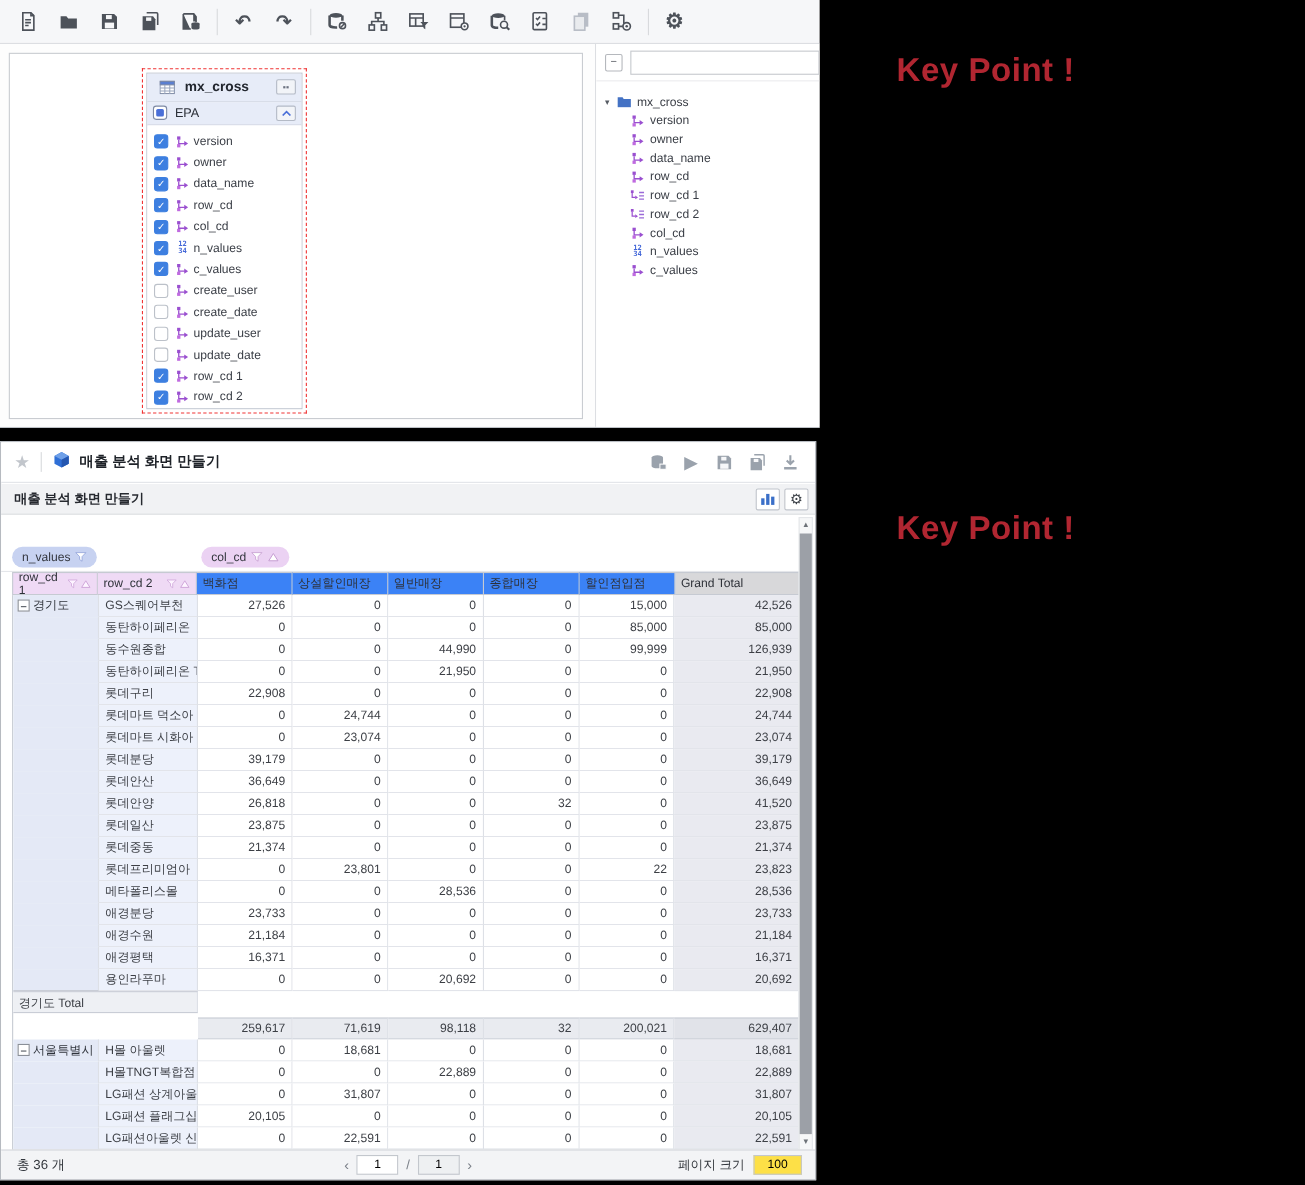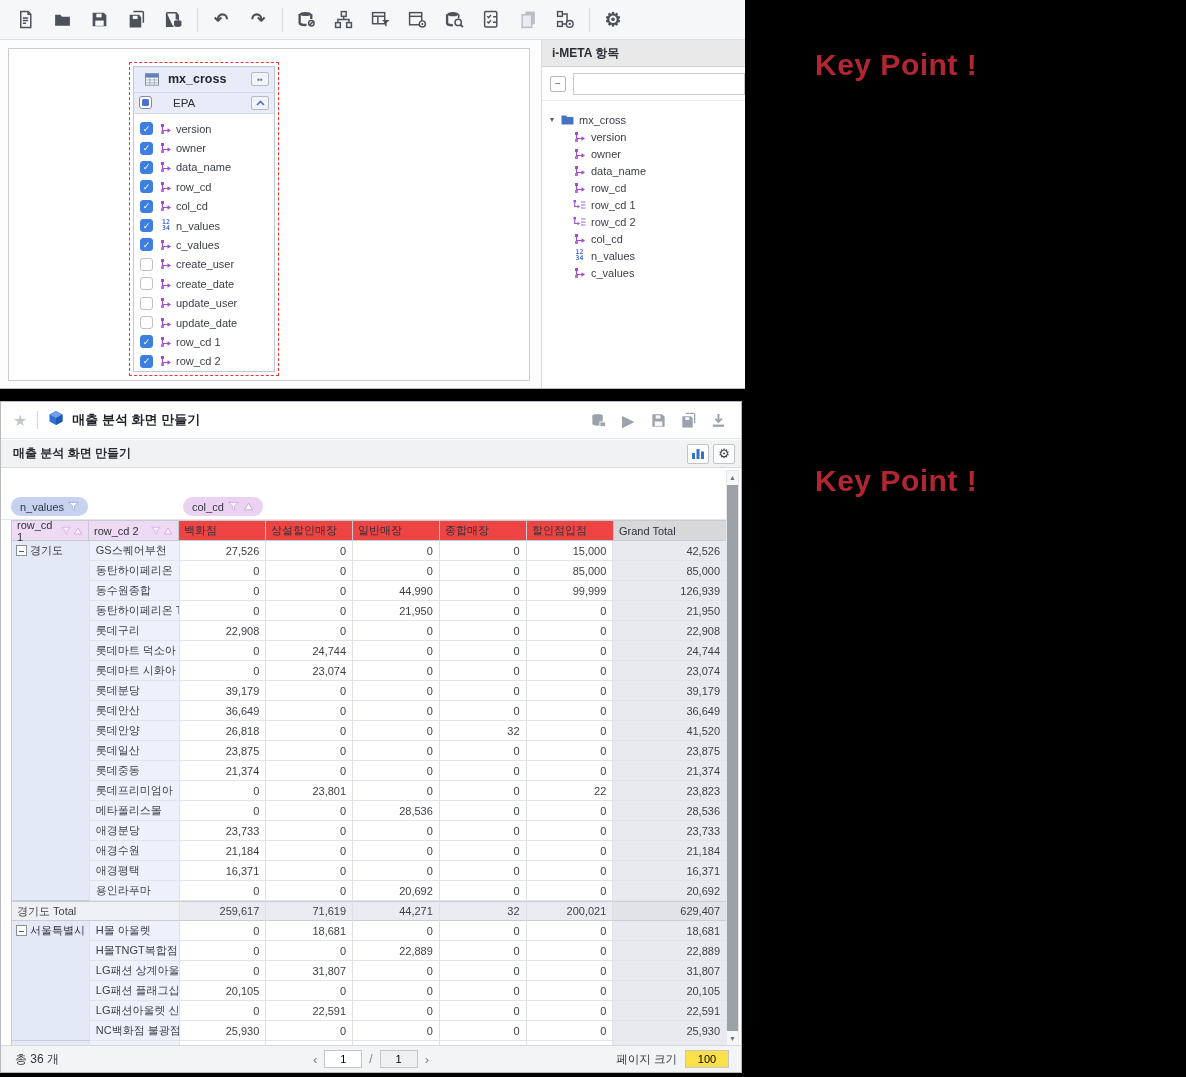--- a/index.html
+++ b/index.html
@@ -25,21 +25,21 @@
 
   
   #mx-wrap { position:absolute; left:129px; top:22px; width:150px; height:314px;
     border:1px dashed #f03434; padding:3px; }
   #mx-box { width:100%; height:100%; border:1px solid #c3c8d2; background:#fff;
     display:flex; flex-direction:column; }
   .mx-hrow { background:#e7ecf8; display:flex; align-items:center; padding:0 5px; }
   #mx-header { height:27px; border-bottom:1px solid #d4d9e4; }
   #mx-title { font-weight:bold; font-size:12.5px; color:#22262e; margin-left:6px; flex:1; }
   #mx-epa-row { height:22px; border-bottom:1px solid #d4d9e4; }
-  #mx-epa-label { font-size:11.5px; color:#2b2f38; margin-left:21px; flex:1; }
+  #mx-epa-label { font-size:11.5px; color:#2b2f38; margin-left:7px; flex:1; }
   .mini-btn { width:18px; height:14px; border:1px solid #b4bac6; background:#f2f4f8; border-radius:2px;
     display:flex; align-items:center; justify-content:center; font-size:8px; color:#6c7avoid; color:#6c7280; cursor:pointer; }
   .epa-icon { width:13px; height:13px; border:1.5px solid #7d89a4; border-radius:3px;
     display:flex; align-items:center; justify-content:center; background:#fff; }
   .epa-icon .inner { width:7px; height:7px; background:#4a6fd8; border-radius:1.5px; }
   #mx-fields { flex:1; padding:5px 4px 0 6px; background:#fff; }
   .mx-row { height:19.4px; display:flex; align-items:center; }
   .cb { width:13px; height:13px; border:1px solid #bcc1c9; border-radius:3px; background:#fff;
     display:flex; align-items:center; justify-content:center; font-size:9px; color:#fff; cursor:pointer; flex:none; }
   .cb.checked { background:#3d7fe0; border-color:#3d7fe0; }
@@ -94,39 +94,39 @@
   #chip-column { left:182px; }
   .chip svg { width:11px; height:11px; }
 
   
   #grid { position:absolute; left:10px; top:52px; width:716px; }
   .g-row, #grid-header { display:flex; }
   #grid-header .hcell { height:21px; font-size:11px; color:#2e3138; display:flex; align-items:center;
     padding:0 5px; border-right:1px solid #c6cad2; border-top:1px solid #c6cad2; border-bottom:1px solid #c6cad2; cursor:pointer; }
   #grid-header .hcell:first-child { border-left:1px solid #c6cad2; }
   .h-pink { background:#efdaf5; }
-  .h-blue { background:#ef4444; }
+  .h-blue { background:#3b82f6; }
   .h-gray { background:#d8d8da; }
   .hicons { margin-left:auto; display:flex; align-items:center; gap:2px; }
   .hicons svg { width:10px; height:10px; }
   .c0 { width:78px; } .c1 { width:90px; } .cv { width:87px; } .cg { width:113px; } .c01 { width:168px; }
   #grid-body { height:505px; overflow:hidden; border-left:1px solid #c6cad2; border-right:1px solid #c6cad2;
     border-bottom:1px solid #c6cad2; width:716px; }
   .cell { height:20px; font-size:11px; display:flex; align-items:center;
     border-right:1px solid #dde0e6; border-bottom:1px solid #e2e4ea; color:#3c3f45; }
   .cell:last-child { border-right:none; }
   .grp { background:#e4e9f6; padding-left:4px; border-bottom:1px solid transparent; color:#2f333b; }
   .grp.last { border-bottom:1px solid #c9cdd6; }
   .store { background:#edf1fb; padding-left:6px; white-space:nowrap; overflow:hidden; }
   .val { background:#fff; justify-content:flex-end; padding-right:6px; }
   .gt { background:#e9eaf0; justify-content:flex-end; padding-right:6px; }
   .t-row .cell { background:#e9ebf0; border-bottom:1px solid #c9cdd6; border-top:1px solid #c9cdd6; }
   .t-row .tlabel { background:#eef0f4; justify-content:flex-start; padding-left:5px; }
   .t-row .tgt { background:#e1e3e9; }
-  .t-row .tval, .t-row .tgt { justify-content:flex-end; padding-right:6px; }
+  .t-row .tval, .t-row .tgt { justify-content:flex-end; padding-right:6px;margin-top:24px; }
   .collapse-box { width:11px; height:11px; border:1px solid #8a8f98; background:#fff; margin-right:3px;
     position:relative; flex:none; cursor:pointer; }
   .collapse-box::after { content:""; position:absolute; left:2px; top:4.5px; width:5px; height:1px; background:#555a62; }
 
   
   #vscroll { position:absolute; right:2px; top:2px; width:13px; height:576px; background:#f6f7f8;
     border:1px solid #e4e6e9; }
   .sb-arrow { position:absolute; left:0; width:100%; height:13px; font-size:7px; color:#6d7278;
     text-align:center; line-height:13px; cursor:pointer; }
   #sb-up { top:0; } #sb-down { bottom:0; }
@@ -435,21 +435,20 @@
                   <path d="M7.5 5.2 11 7.5 7.5 9.8z" fill="#9a4fd0"></path>
                 </svg>
               </span>
               <span class="f-label">row_cd 2</span>
             </div>
           </div>
       </div>
     </div>
     <div id="canvas-divider"></div>
     <div id="imeta">
-      <div id="imeta-header">i-META 항목</div>
       <div id="imeta-search">
         <span id="imeta-collapse">−</span>
         <input id="imeta-input" value="" style="">
       </div>
       <div id="imeta-tree">
           <div class="tree-row" style="padding-left: 0px;">
             <span class="tree-caret">▾</span>
             <span class="tree-icon">
               <svg width="13" height="11" viewBox="0 0 13 11">
                 <path d="M0.5 1.5h4.5l1 1.5h6.5v7.5h-12z" fill="#4472c4"></path>
@@ -857,21 +856,21 @@
             <div class="cell val cv">0</div>
             <div class="cell val cv">20,692</div>
             <div class="cell val cv">0</div>
             <div class="cell val cv">0</div>
             <div class="cell gt cg">20,692</div>
           </div>
           <div class="g-row t-row">
             <div class="cell tlabel c01">경기도 Total</div>
             <div class="cell tval cv">259,617</div>
             <div class="cell tval cv">71,619</div>
-            <div class="cell tval cv">44,271</div>
+            <div class="cell tval cv">98,118</div>
             <div class="cell tval cv">32</div>
             <div class="cell tval cv">200,021</div>
             <div class="cell tgt cg">629,407</div>
           </div>
           <div class="g-row">
             <div class="cell grp c0">
               <span class="collapse-box"></span>
               <span style="white-space: nowrap;">서울특별시</span>
             </div>
             <div class="cell store c1">H몰 아울렛</div>

